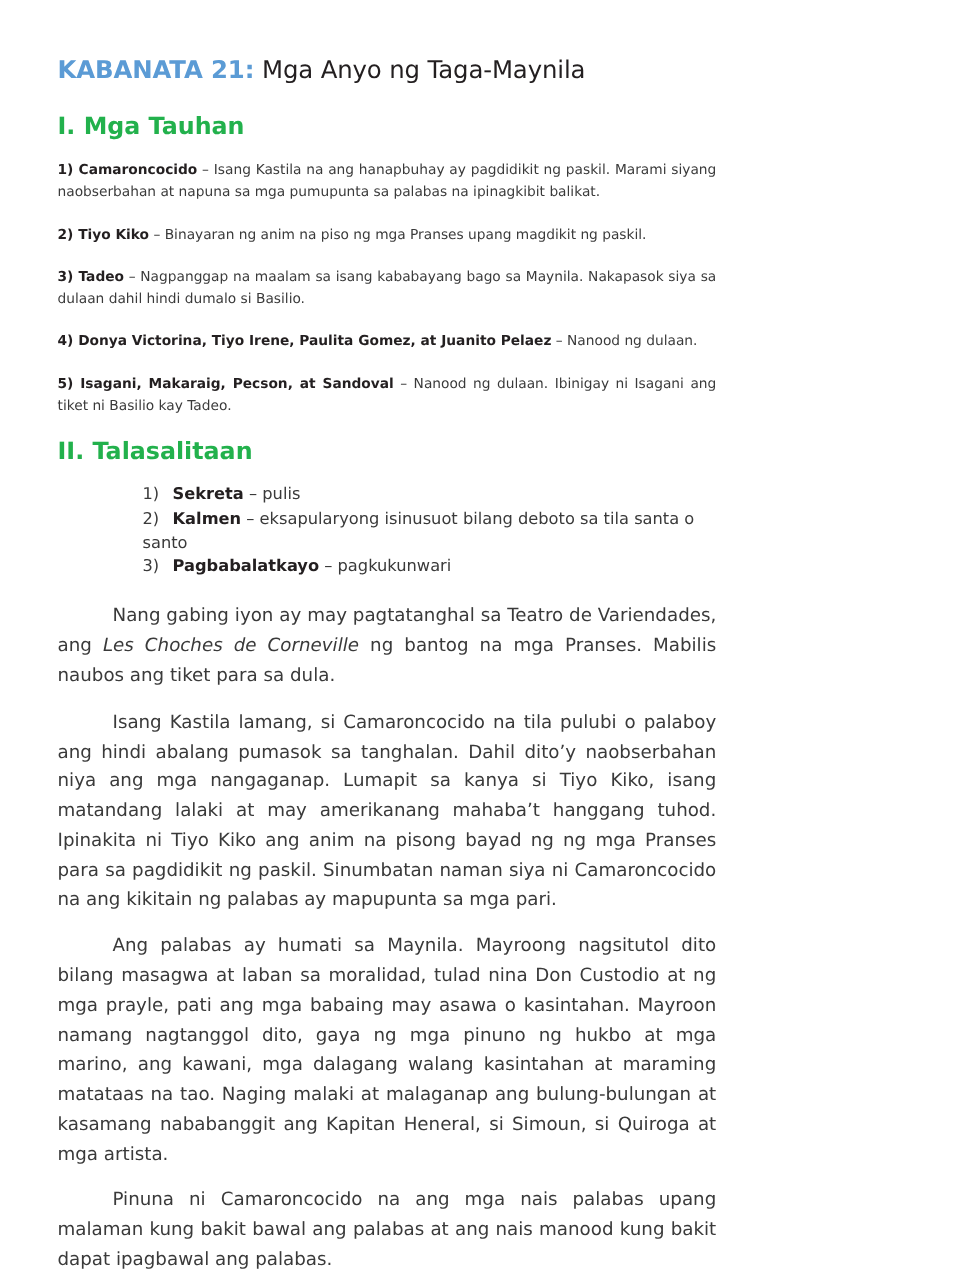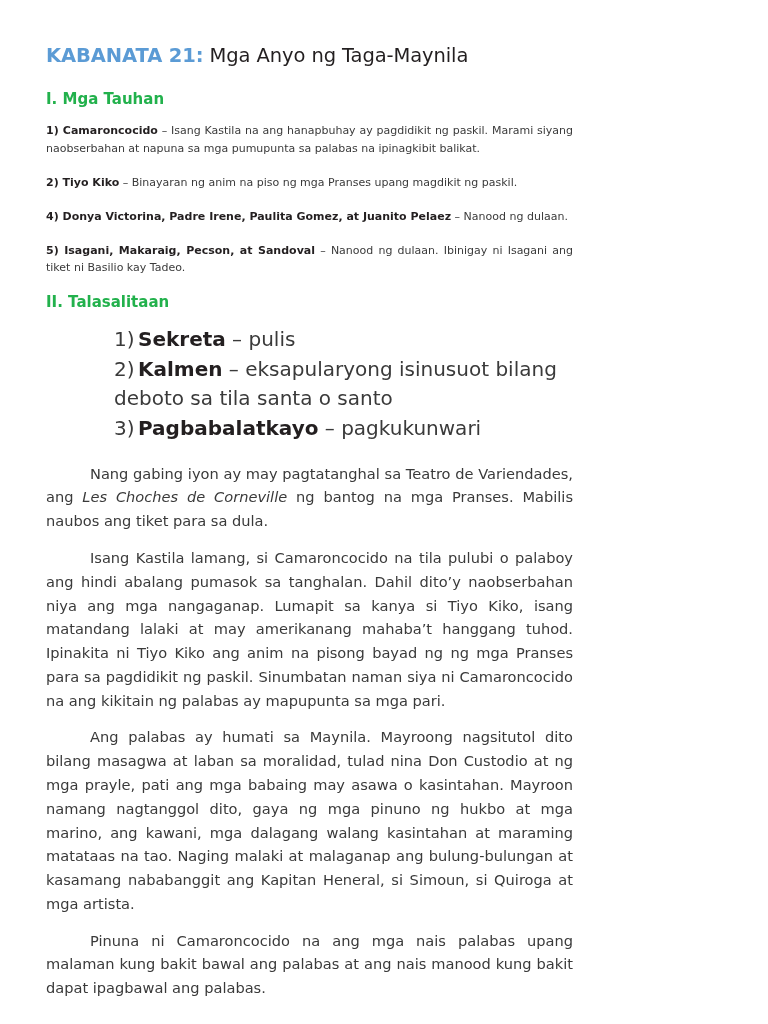--- a/index.html
+++ b/index.html
@@ -37,21 +37,21 @@
   }
   .chapter-title .subject {
     color: #231f20;
     font-weight: normal;
   }
 
   
   .section-heading {
     color: #22b14c;
     font-weight: bold;
-    font-size: 15px;
+    font-size: 19px;
     margin: 0 0 14px 0;
     line-height: 1.2;
   }
 
   
   .char-para {
     font-size: 11px;
     line-height: 1.62;
     margin: 0 0 16px 0;
     text-align: justify;
@@ -64,21 +64,21 @@
   }
   .char-para .dash { color: #3a3a3a; }
 
   
   .vocab-list {
     margin: 0 0 18px 0;
     padding: 0 0 0 68px;
     list-style: none;
   }
   .vocab-item {
-    font-size: 20px;
+    font-size: 13px;
     line-height: 1.48;
     color: #3a3a3a;
     position: relative;
   }
   .vocab-item .marker {
     display: inline-block;
     width: 24px;
     color: #3a3a3a;
   }
   .vocab-item .term {
@@ -112,23 +112,26 @@
   <h2 class="section-heading">I. Mga Tauhan</h2>
 
   <p class="char-para">
     <span class="lead">1)</span><span class="lead"> <span>Camaroncocido</span></span><span class="dash"> – </span><span>Isang Kastila na ang hanapbuhay ay pagdidikit ng paskil. Marami siyang naobserbahan at napuna sa mga pumupunta sa palabas na ipinagkibit balikat.</span>
   </p>
 
   <p class="char-para">
     <span class="lead">2)</span><span class="lead"> <span>Tiyo Kiko</span></span><span class="dash"> – </span><span>Binayaran ng anim na piso ng mga Pranses upang magdikit ng paskil.</span>
   </p>
 
+  <p class="char-para">
+    <span class="lead">3)</span><span class="lead"> <span>Tadeo</span></span><span class="dash"> – </span><span>Nagpanggap na maalam sa isang kababayang bago sa Maynila. Nakapasok siya sa dulaan dahil hindi dumalo si Basilio.</span>
+  </p>
 
   <p class="char-para">
-    <span class="lead">4)</span><span class="lead"> <span>Donya Victorina, Padre Irene, Paulita Gomez, at Juanito Pelaez</span></span><span class="dash"> – </span><span>Nanood ng dulaan.</span>
+    <span class="lead">4)</span><span class="lead"> <span>Donya Victorina, Tiyo Irene, Paulita Gomez, at Juanito Pelaez</span></span><span class="dash"> – </span><span>Nanood ng dulaan.</span>
   </p>
 
   <p class="char-para">
     <span class="lead">5)</span><span class="lead"> <span>Isagani, Makaraig, Pecson, at Sandoval</span></span><span class="dash"> – </span><span>Nanood ng dulaan. Ibinigay ni Isagani ang tiket ni Basilio kay Tadeo.</span>
   </p>
 
   <h2 class="section-heading">II. Talasalitaan</h2>
 
   <ul class="vocab-list">
     <li class="vocab-item">

